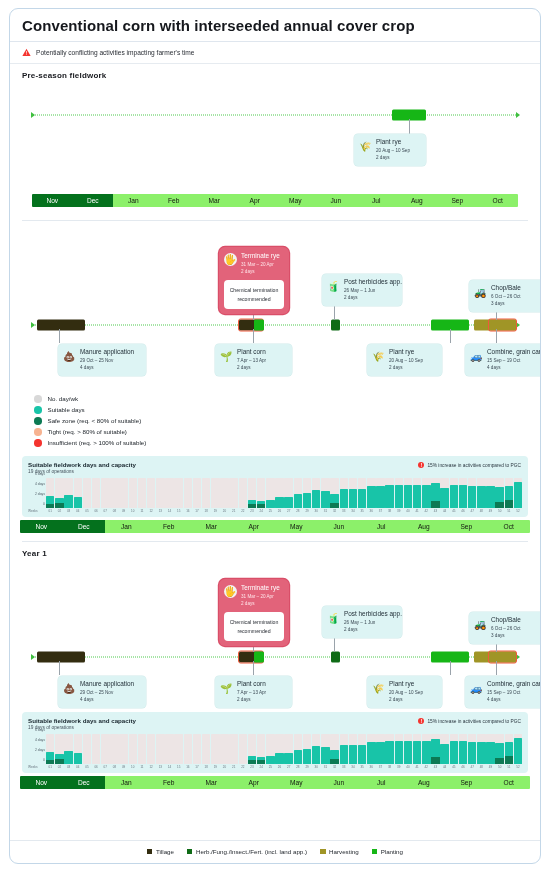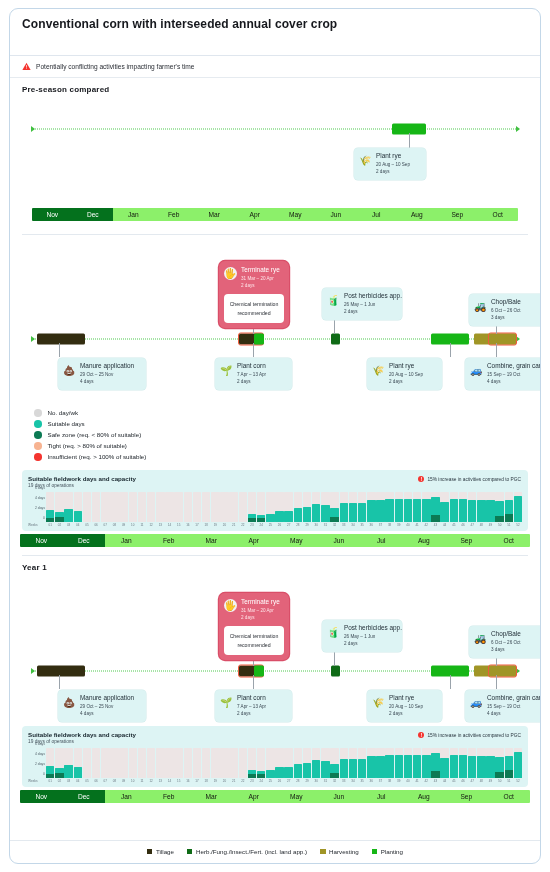--- a/index.html
+++ b/index.html
@@ -18,22 +18,22 @@
     border: 1.5px solid #c3d7e8;
     border-radius: 9px;
     height: 100%;
     background: #fff;
     overflow: hidden;
     display: flex;
     flex-direction: column;
   }
   
   .hdr {
-    padding: 8px 12px 24px 12px;
-    font-size: 12px;
+    padding: 8px 12px 7px 12px;
+    font-size: 15px;
     font-weight: bold;
     color: #16181d;
     border-bottom: 1px solid #dfe6ee;
     letter-spacing: .1px;
   }
   .warnrow {
     display: flex; align-items: center; gap: 5px;
     padding: 6px 12px 6px 12px;
     border-bottom: 1px solid #e6ebf0;
   }
@@ -200,21 +200,21 @@
     <div class="warnrow">
       <svg class="tri-icon" viewBox="0 0 24 24">
         <path d="M12 2 L23 21 H1 Z" fill="#f4342f"></path>
         <rect x="11.1" y="8" width="1.8" height="7" fill="#fff"></rect>
         <rect x="11.1" y="16.4" width="1.8" height="1.8" fill="#fff"></rect>
       </svg>
       <span class="wtxt">Potentially conflicting activities impacting farmer's time</span>
     </div>
 
     <div class="section" style="height:150px;">
-      <div class="section-title">Pre-season  compared</div>
+      <div class="section-title">Pre-season  fieldwork</div>
 
       <div class="track-wrap" style="height:112px;">
         <div class="track" style="top:26px;">
           <div class="dotline"></div>
           <div class="arrowhead" style="left:-1px;"></div>
           <div class="arrowhead" style="right:-2px;"></div>
           <div class="gbar planting" style="left:74%;width:7%;"></div>
           <div class="leader" style="left:77.5%;top:11px;height:22px;"></div>
         </div>
 

